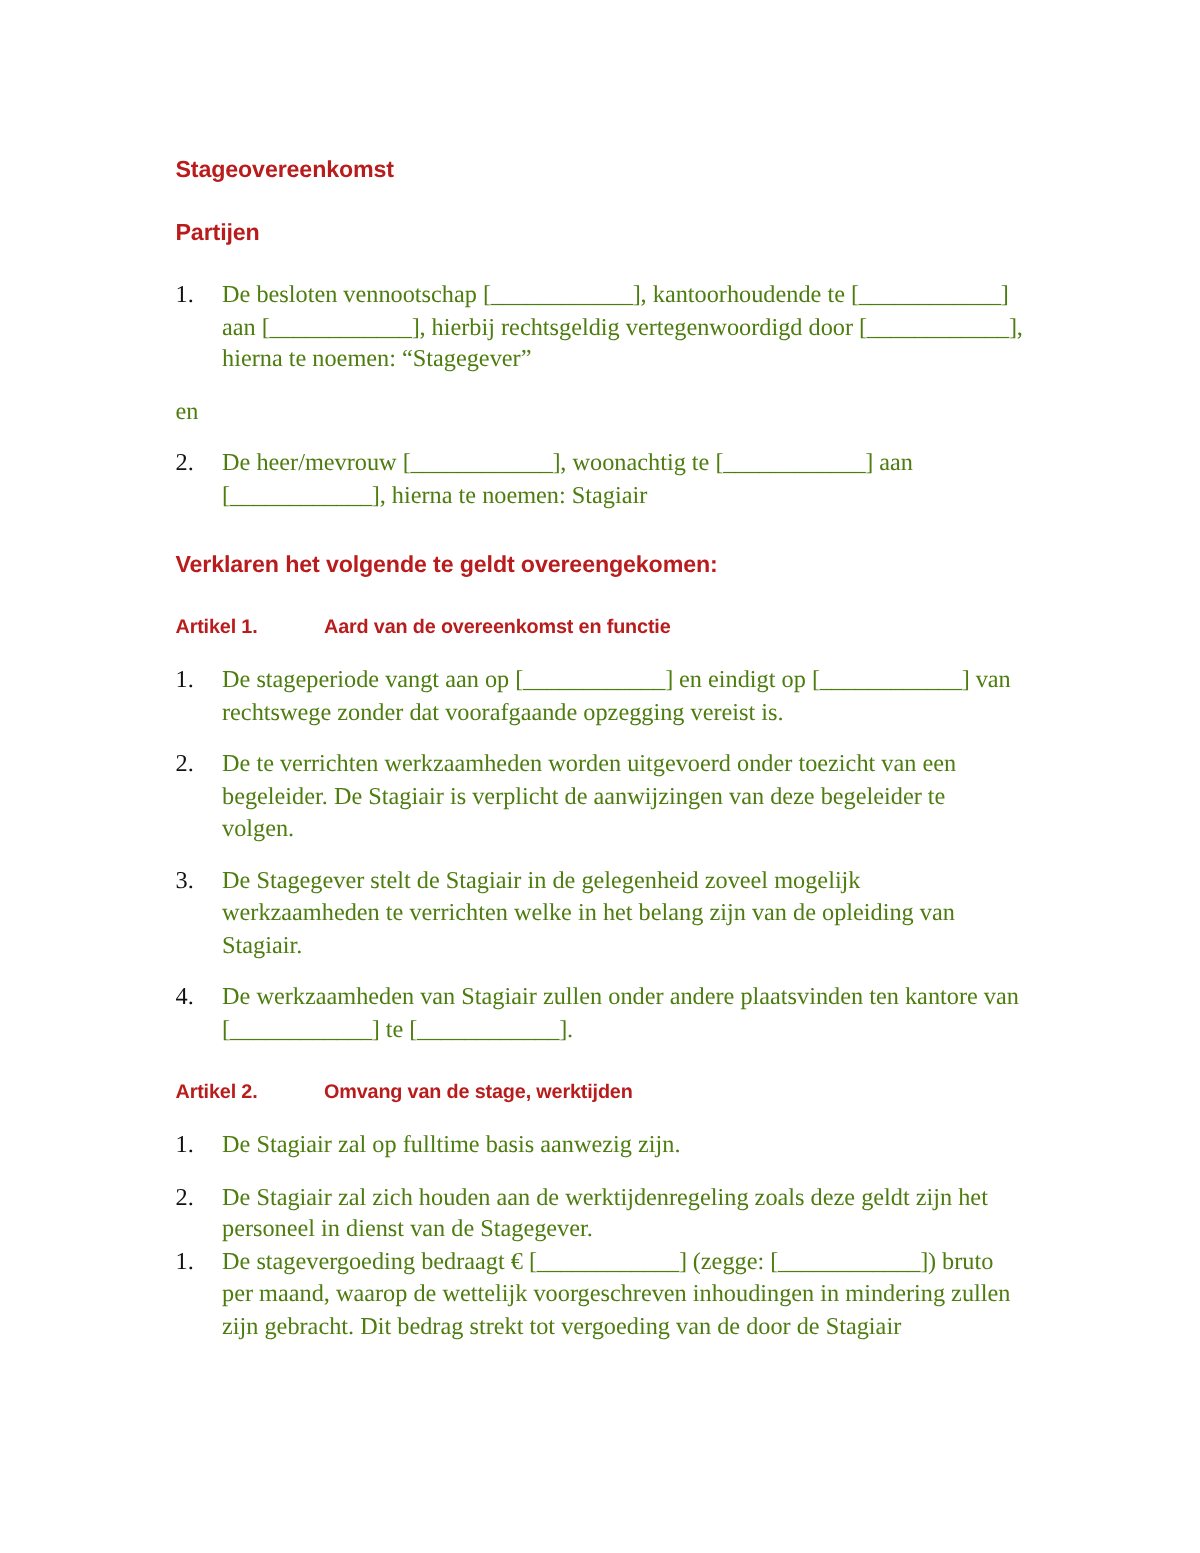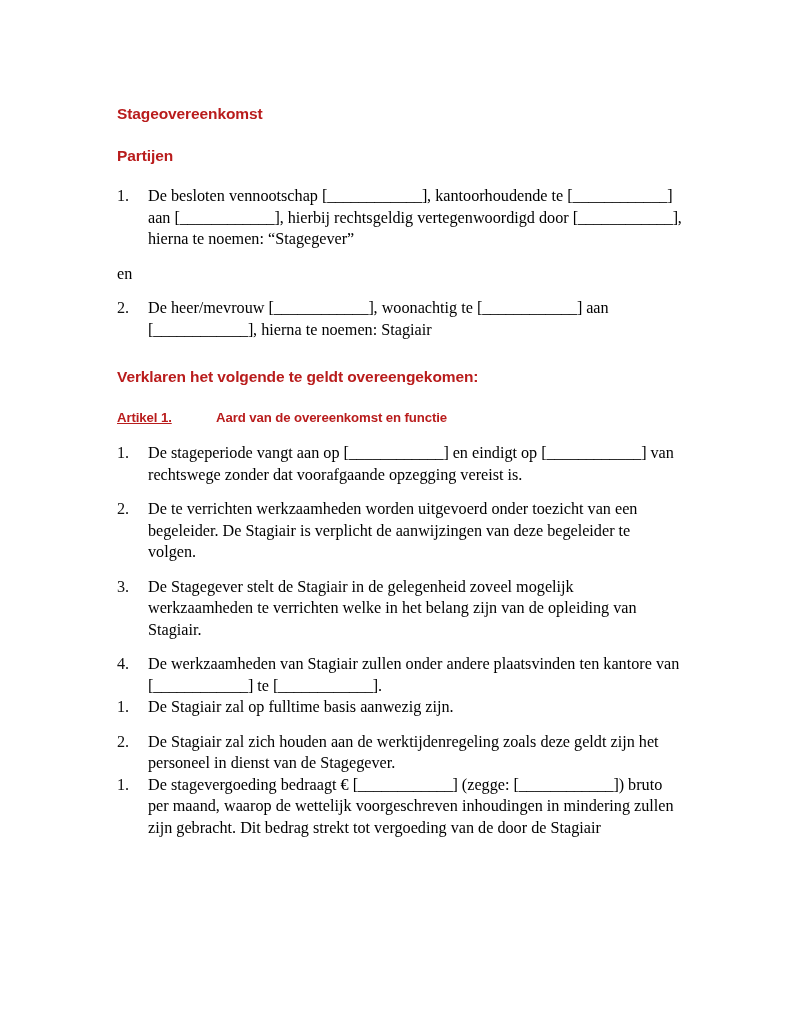--- a/index.html
+++ b/index.html
@@ -50,34 +50,33 @@
   }
   .art-head {
     font-size: 13.2px;
     line-height: 18px;
     margin: 22px 0 16px 0;
     display: flex;
   }
   .art-head .art-num {
     width: 99px;
     flex: 0 0 99px;
-    text-decoration: underline;
   }
   .art-head .art-title {
     flex: 1 1 auto;
   }
 
   
   .body-text,
   .li-text,
   .plain {
     font-family: "Liberation Serif", serif;
     font-size: 16.2px;
     line-height: 21.5px;
-    color: #000000;
+    color: #4d7c0f;
   }
 
   .plain {
     margin: 0 0 13px 0;
   }
 
   ol.numlist {
     list-style: none;
     margin: 0;
     padding: 0;
@@ -159,20 +158,24 @@
           <span class="li-text">De Stagegever stelt de Stagiair in de gelegenheid zoveel mogelijk werkzaamheden te verrichten welke in het belang zijn van de opleiding van Stagiair.</span>
         </li>
         <li>
           <span class="li-num">4.</span>
           <span class="li-text">De werkzaamheden van Stagiair zullen onder andere plaatsvinden ten kantore van <span class="blank">[____________]</span> te <span class="blank">[____________]</span>.</span>
         </li>
       </ol>
     </div>
 
     <div class="sect">
+      <div class="art-head">
+        <span class="art-num">Artikel 2.</span>
+        <span class="art-title">Omvang van de stage, werktijden</span>
+      </div>
       <ol class="numlist">
         <li>
           <span class="li-num">1.</span>
           <span class="li-text">De Stagiair zal op fulltime basis aanwezig zijn.</span>
         </li>
         <li>
           <span class="li-num">2.</span>
           <span class="li-text">De Stagiair zal zich houden aan de werktijdenregeling zoals deze geldt zijn het personeel in dienst van de Stagegever.</span>
         </li>
       </ol>

